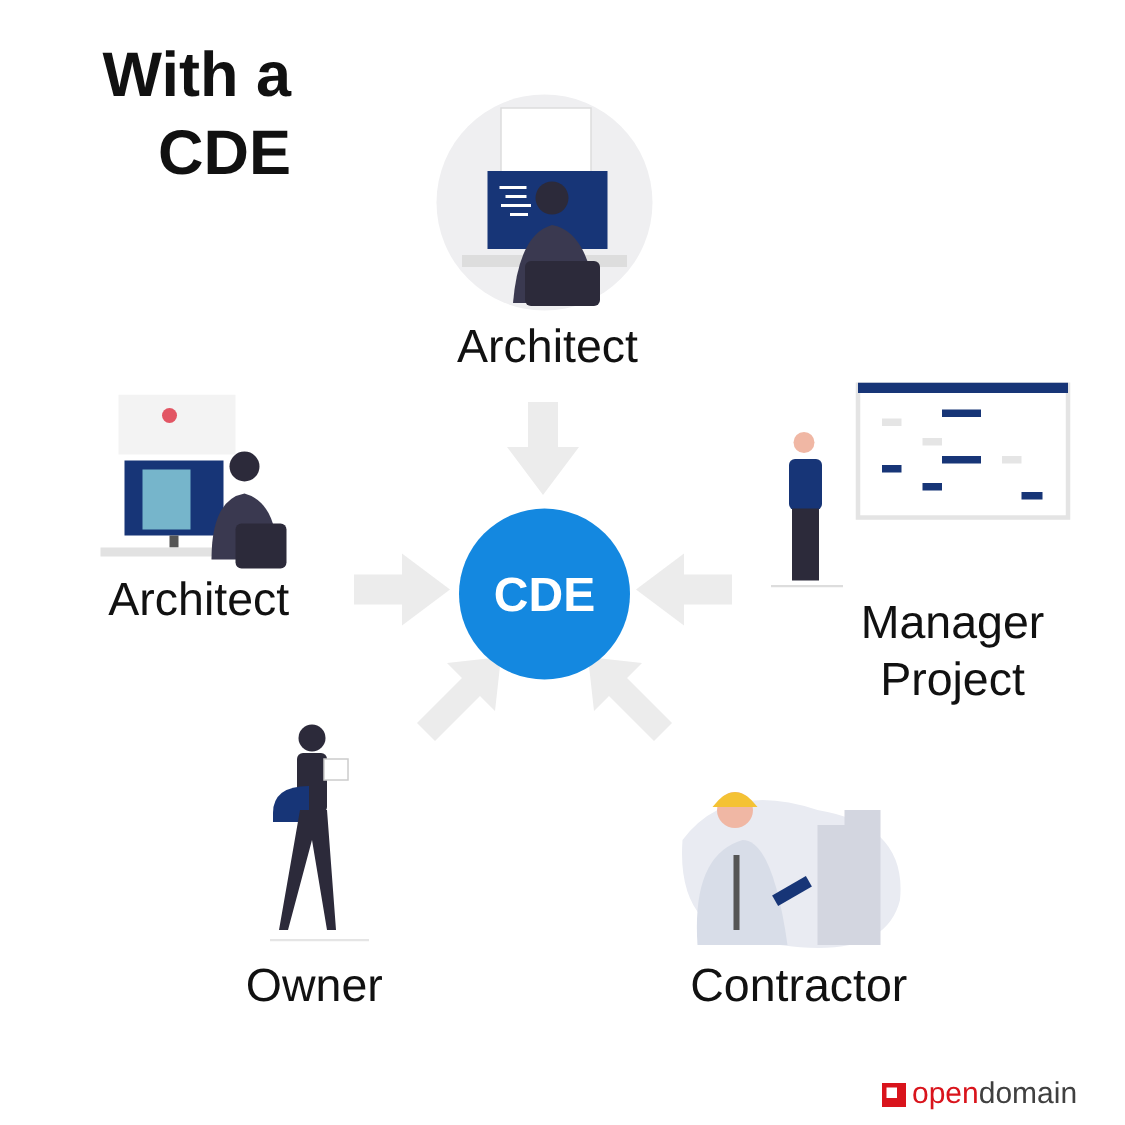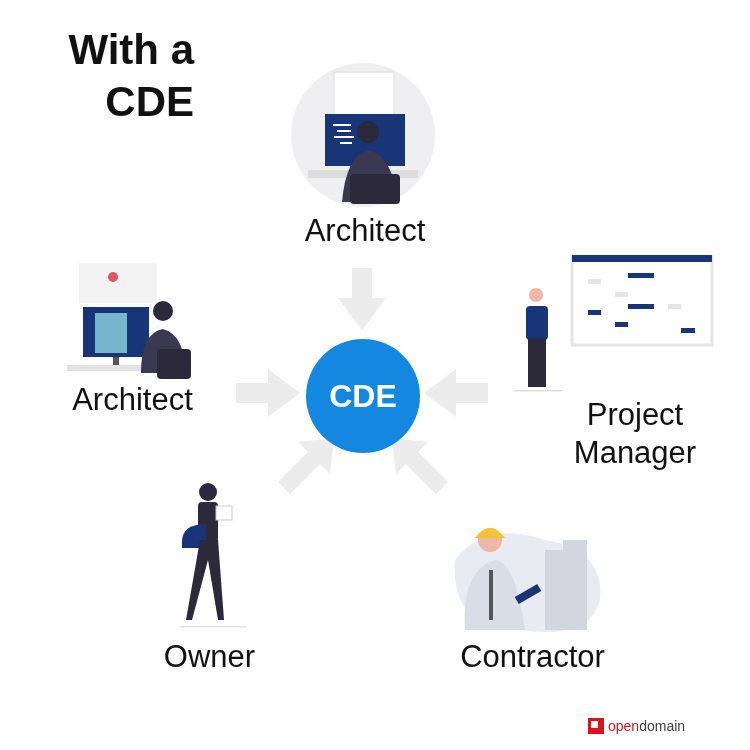--- a/index.html
+++ b/index.html
@@ -1,21 +1,21 @@
 <!DOCTYPE html>
 <html><head>
 <meta charset="utf-8">
 <style>
   html,body{margin:0;padding:0;background:#fff;}
   body{width:750px;height:750px;position:relative;overflow:hidden;font-family:"Liberation Sans","DejaVu Sans",sans-serif;}
   .abs{position:absolute;}
   .title{left:44px;top:24px;font-weight:bold;font-size:42px;line-height:52px;color:#111;text-align:right;width:150px;}
   .label{font-size:31px;color:#111;line-height:38px;text-align:center;}
   .cde{left:306px;top:339px;width:114px;height:114px;border-radius:50%;background:#1488e0;color:#fff;font-weight:bold;font-size:32px;display:flex;align-items:center;justify-content:center;}
-  .logo{left:588px;top:718px;display:flex;align-items:center;font-size:14px;}
+  .logo{left:588px;top:718px;display:flex;align-items:center;font-size:20px;}
   .logo .sq{width:16px;height:16px;background:#d9141c;margin-right:4px;position:relative;}
   .logo .sq:after{content:"";position:absolute;left:3px;top:3px;width:7px;height:7px;background:#fff;}
   .open{color:#d9141c;}
   .domain{color:#404040;}
 </style>
 </head>
 <body>
 
 <div class="abs title">
   <div>With a</div>
@@ -72,22 +72,22 @@
       <rect x="78" y="24" width="13" height="5"></rect>
       <rect x="105" y="37" width="13" height="5"></rect>
       <rect x="158" y="49" width="13" height="5"></rect>
     </g>
   <circle cx="26" cy="40" r="7" fill="#f0b7a4"></circle>
   <rect x="16" y="51" width="22" height="34" rx="4" fill="#173577"></rect>
   <rect x="18" y="84" width="18" height="48" fill="#2c2a3a"></rect>
   <rect x="4" y="135" width="48" height="1.5" fill="#ddd"></rect>
 </svg>
 <div class="abs label" style="left:560px;top:396px;width:150px">
+  <div>Manager</div>
   <div>Project</div>
-  <div>Manager</div>
 </div>
 
 <svg class="abs" style="left:445px;top:510px" width="170" height="125">
   <path d="M10 50 q30 -40 90 -20 q60 10 55 60 q-10 40 -80 30 q-70 0 -65 -70 z" fill="#e9ebf2"></path>
   <g fill="#d3d6e0">
       <rect x="100" y="40" width="20" height="80"></rect>
       <rect x="118" y="30" width="24" height="90"></rect>
     </g>
   <path d="M20 120 q-4 -60 30 -70 q20 0 30 70 z" fill="#d8dde8"></path>
   <rect x="44" y="60" width="4" height="50" fill="#555"></rect>

